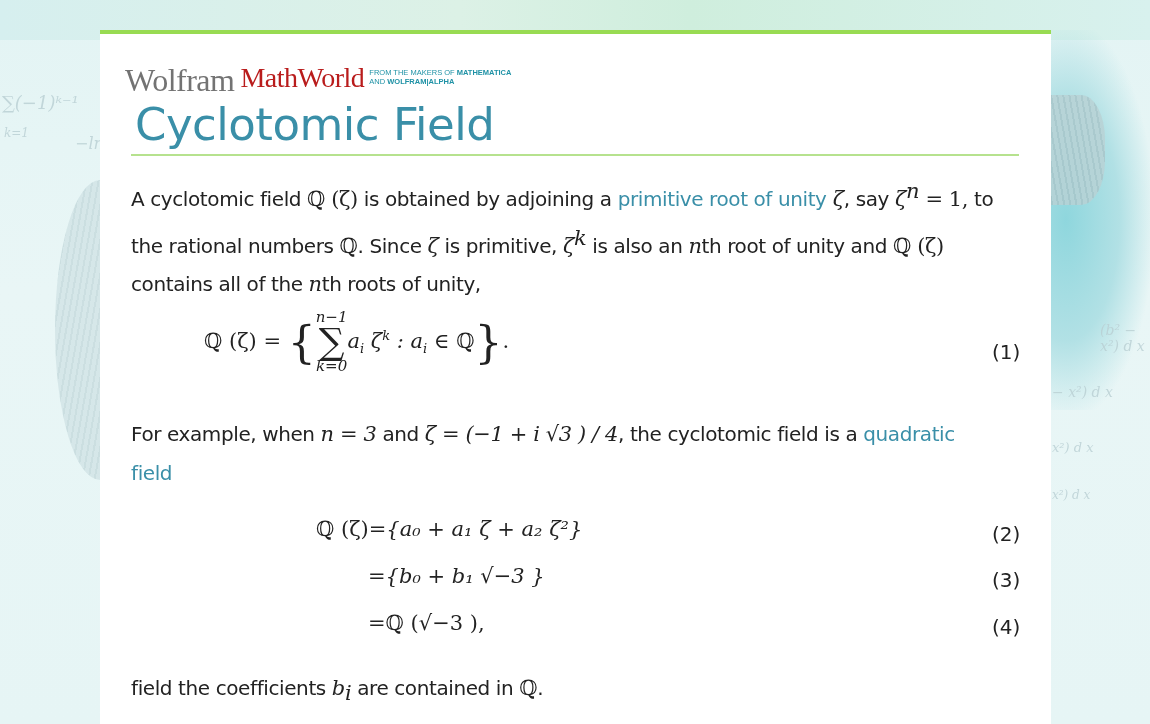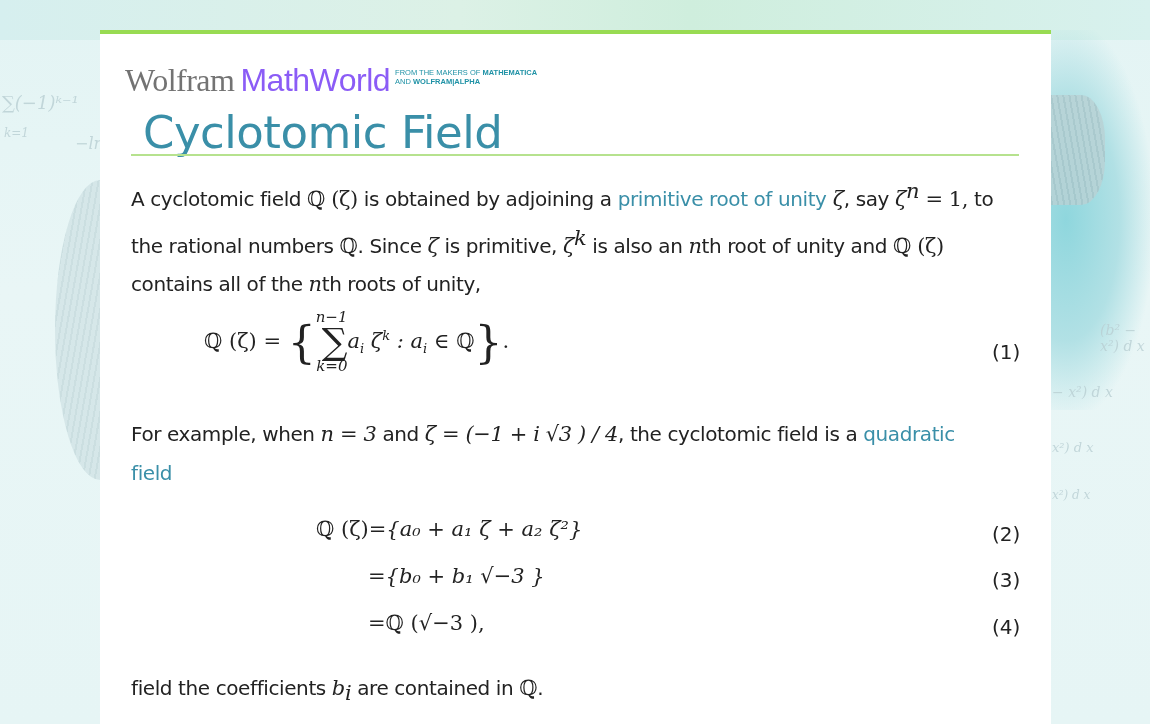--- a/index.html
+++ b/index.html
@@ -28,45 +28,45 @@
     position:absolute; left:1045px; top:95px; width:60px; height:110px;
     background: repeating-linear-gradient(80deg, #a9c4c8 0 2px, #b9d1d4 2px 6px);
     border-radius:0 40% 40% 0; opacity:.8;
   }
   .card {
     position:absolute; left:100px; top:30px; width:951px; height:700px;
     background:#fff; border-top:4px solid #98db52;
   }
   .logo { position:absolute; left:25px; top:28px; display:flex; align-items:flex-start; }
   .logo-wolfram { font-family:Liberation Serif, serif; font-size:32px; color:#737373; letter-spacing:-0.5px; }
-  .logo-math { font-family:Liberation Sans, sans-serif; font-size:32px; color:#8b5cf6; letter-spacing:-0.5px; margin-left:6px; }
+  .logo-math { font-family:Liberation Serif, serif; font-size:28px; color:#b91c1c; letter-spacing:-0.5px; margin-left:6px; }
   .logo-tag { font-family:"Liberation Sans", sans-serif; font-size:7.5px; line-height:9px; color:#1f92a6; margin-left:5px; margin-top:6px; }
   .logo-tag b { font-weight:bold; }
   .title {
-    position:absolute; left:31px; top:60px; margin:12px;
+    position:absolute; left:31px; top:60px; margin:4px;
     font-family:"DejaVu Sans", sans-serif; font-weight:normal;
     font-size:45px; color:#3a8fa8; letter-spacing:-0.5px;
   }
   .title-rule { position:absolute; left:31px; top:120px; width:888px; height:2px; background:#b6e28e; }
   .para {
     position:absolute; left:31px; width:880px;
     font-family:"DejaVu Sans", sans-serif; font-size:20px; color:#222;
     line-height:39px; letter-spacing:-0.4px;
   }
   .m { font-family:"DejaVu Serif", serif; font-size:21px; }
   .mi { font-family:"DejaVu Serif", serif; font-style:italic; font-size:21px; }
   .link { color:#3a8fa8; cursor:pointer; }
   .eq {
     position:absolute; font-family:"DejaVu Serif", serif; font-size:21px; color:#222; white-space:nowrap;
   }
   .eqnum { position:absolute; left:892px; font-family:"DejaVu Sans", sans-serif; font-size:20px; color:#222; }
   sup { font-size:13px; }
   sub { font-size:13px; }
   .big { font-size:44px; vertical-align:middle; font-weight:200; }
-  .sigma-wrap { display:inline-flex; flex-direction:column; align-items:flex-end; vertical-align:middle; line-height:1; }
+  .sigma-wrap { display:inline-flex; flex-direction:column; align-items:center; vertical-align:middle; line-height:1; }
   .sigma-wrap .lim { font-size:15px; font-style:italic; }
   .sigma-wrap .sig { font-size:36px; line-height:34px; }
 </style>
 </head>
 <body>
 
 <div class="bg-top"></div>
 <div class="bg-shape-left"></div>
 <div class="bg-shape-right"></div>
 <div class="bg-shape-right2"></div>

